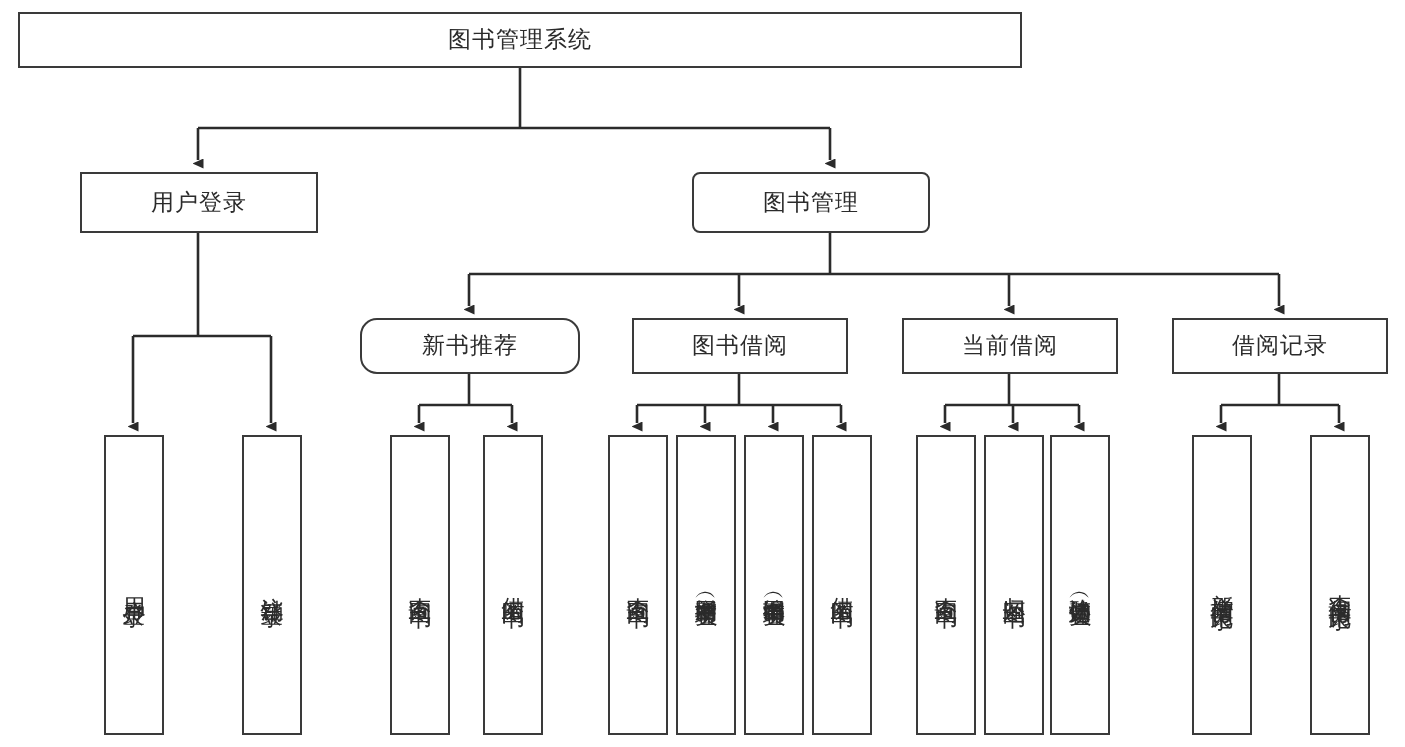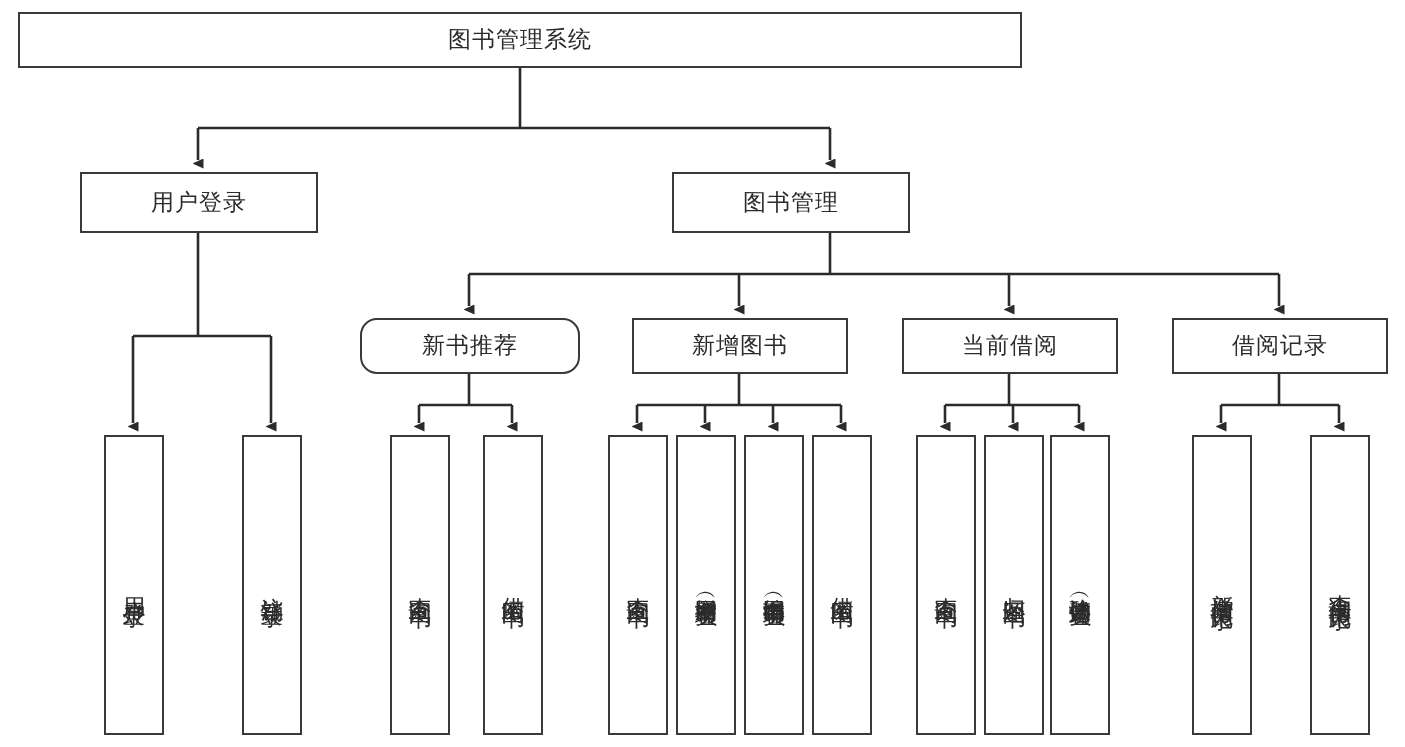--- a/index.html
+++ b/index.html
@@ -122,28 +122,28 @@
     </g>
   </svg>
 
   <div id="nodes-layer">
       <div class="node horiz" style="left: 18px; top: 12px; width: 1004px; height: 56px;">
         <span class="node-label">图书管理系统</span>
       </div>
       <div class="node horiz" style="left: 80px; top: 172px; width: 238px; height: 61px;">
         <span class="node-label">用户登录</span>
       </div>
-      <div class="node horiz" style="left: 672px; top: 172px; width: 238px; height: 61px;">
+      <div class="node horiz" style="left: 692px; top: 172px; width: 238px; height: 61px; border-radius: 8px;">
         <span class="node-label">图书管理</span>
       </div>
       <div class="node horiz" style="left: 360px; top: 318px; width: 220px; height: 56px; border-radius: 17px;">
         <span class="node-label">新书推荐</span>
       </div>
       <div class="node horiz" style="left: 632px; top: 318px; width: 216px; height: 56px;">
-        <span class="node-label">新增图书</span>
+        <span class="node-label">图书借阅</span>
       </div>
       <div class="node horiz" style="left: 902px; top: 318px; width: 216px; height: 56px;">
         <span class="node-label">当前借阅</span>
       </div>
       <div class="node horiz" style="left: 1172px; top: 318px; width: 216px; height: 56px;">
         <span class="node-label">借阅记录</span>
       </div>
       <div class="node vert" style="left: 104px; top: 435px; width: 60px; height: 300px;">
         <span class="node-label">用户登录</span>
       </div>

